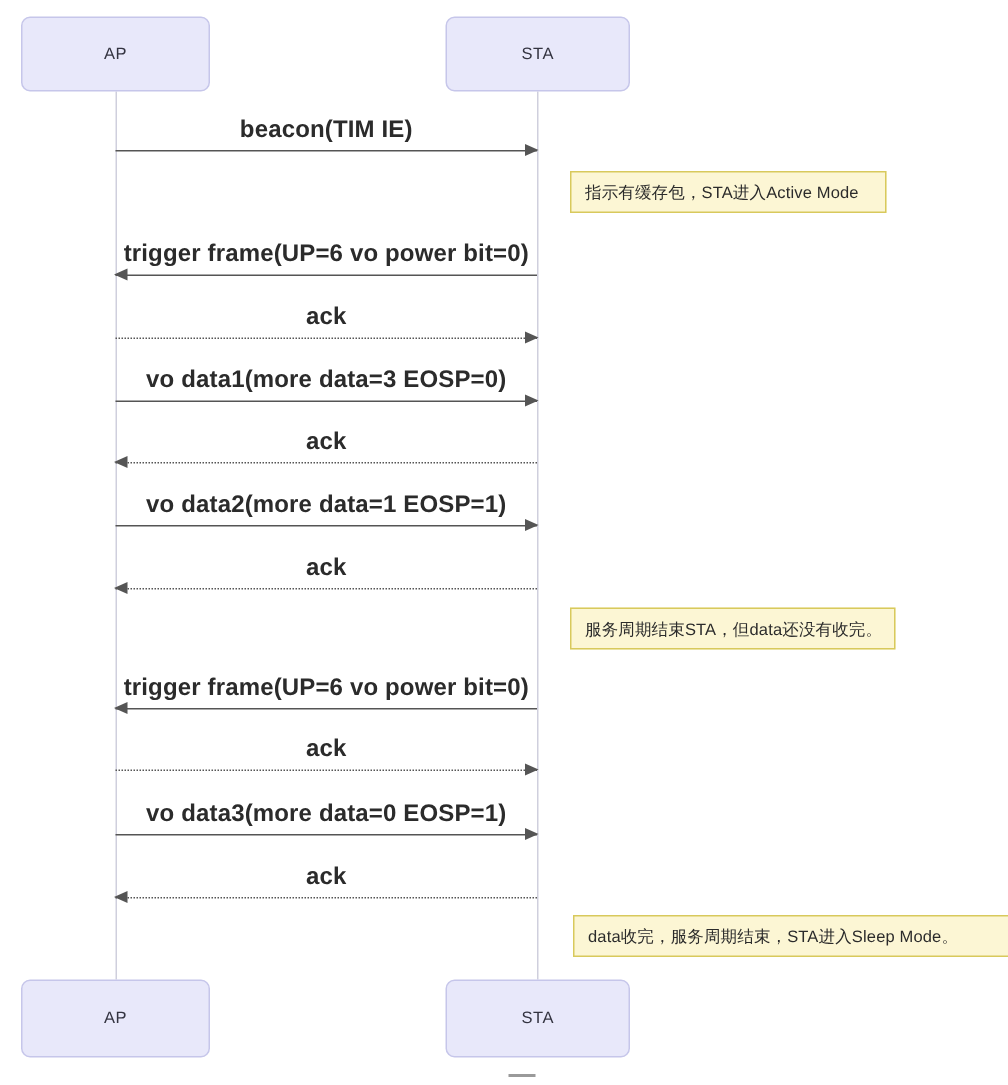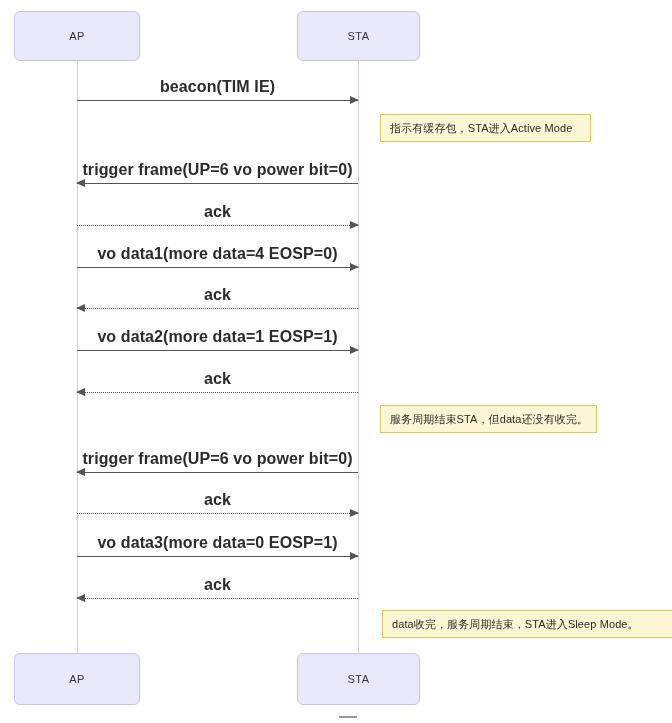--- a/index.html
+++ b/index.html
@@ -123,21 +123,21 @@
     <div class="head"></div>
   </div>
 
   <div class="msg right dotted" style="left:77px;top:225px;width:281px;">
     <div class="label">ack</div>
     <div class="line" style="width:281px;"></div>
     <div class="head"></div>
   </div>
 
   <div class="msg right" style="left:77px;top:267px;width:281px;">
-    <div class="label">vo data1(more data=4 EOSP=0)</div>
+    <div class="label">vo data1(more data=3 EOSP=0)</div>
     <div class="line" style="width:281px;"></div>
     <div class="head"></div>
   </div>
 
   <div class="msg left dotted" style="left:77px;top:308px;width:281px;">
     <div class="label">ack</div>
     <div class="line" style="width:281px;"></div>
     <div class="head"></div>
   </div>
 

